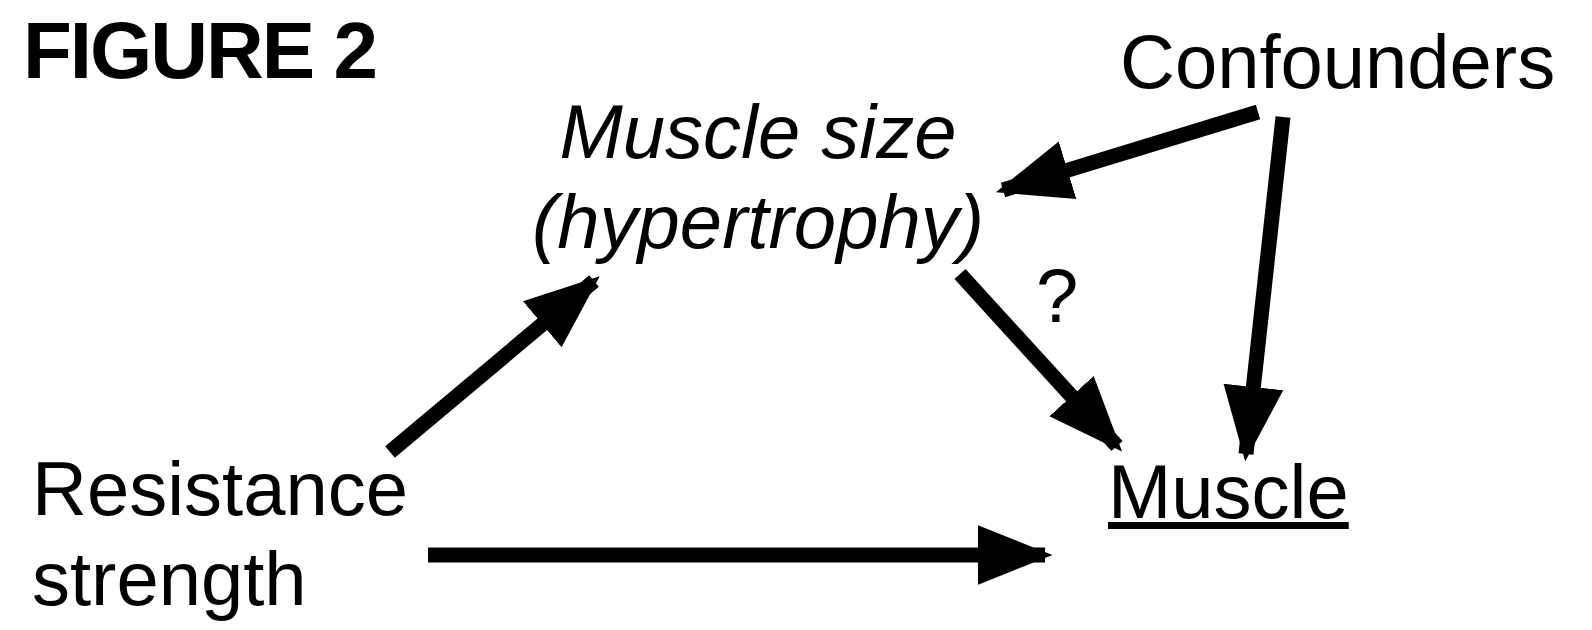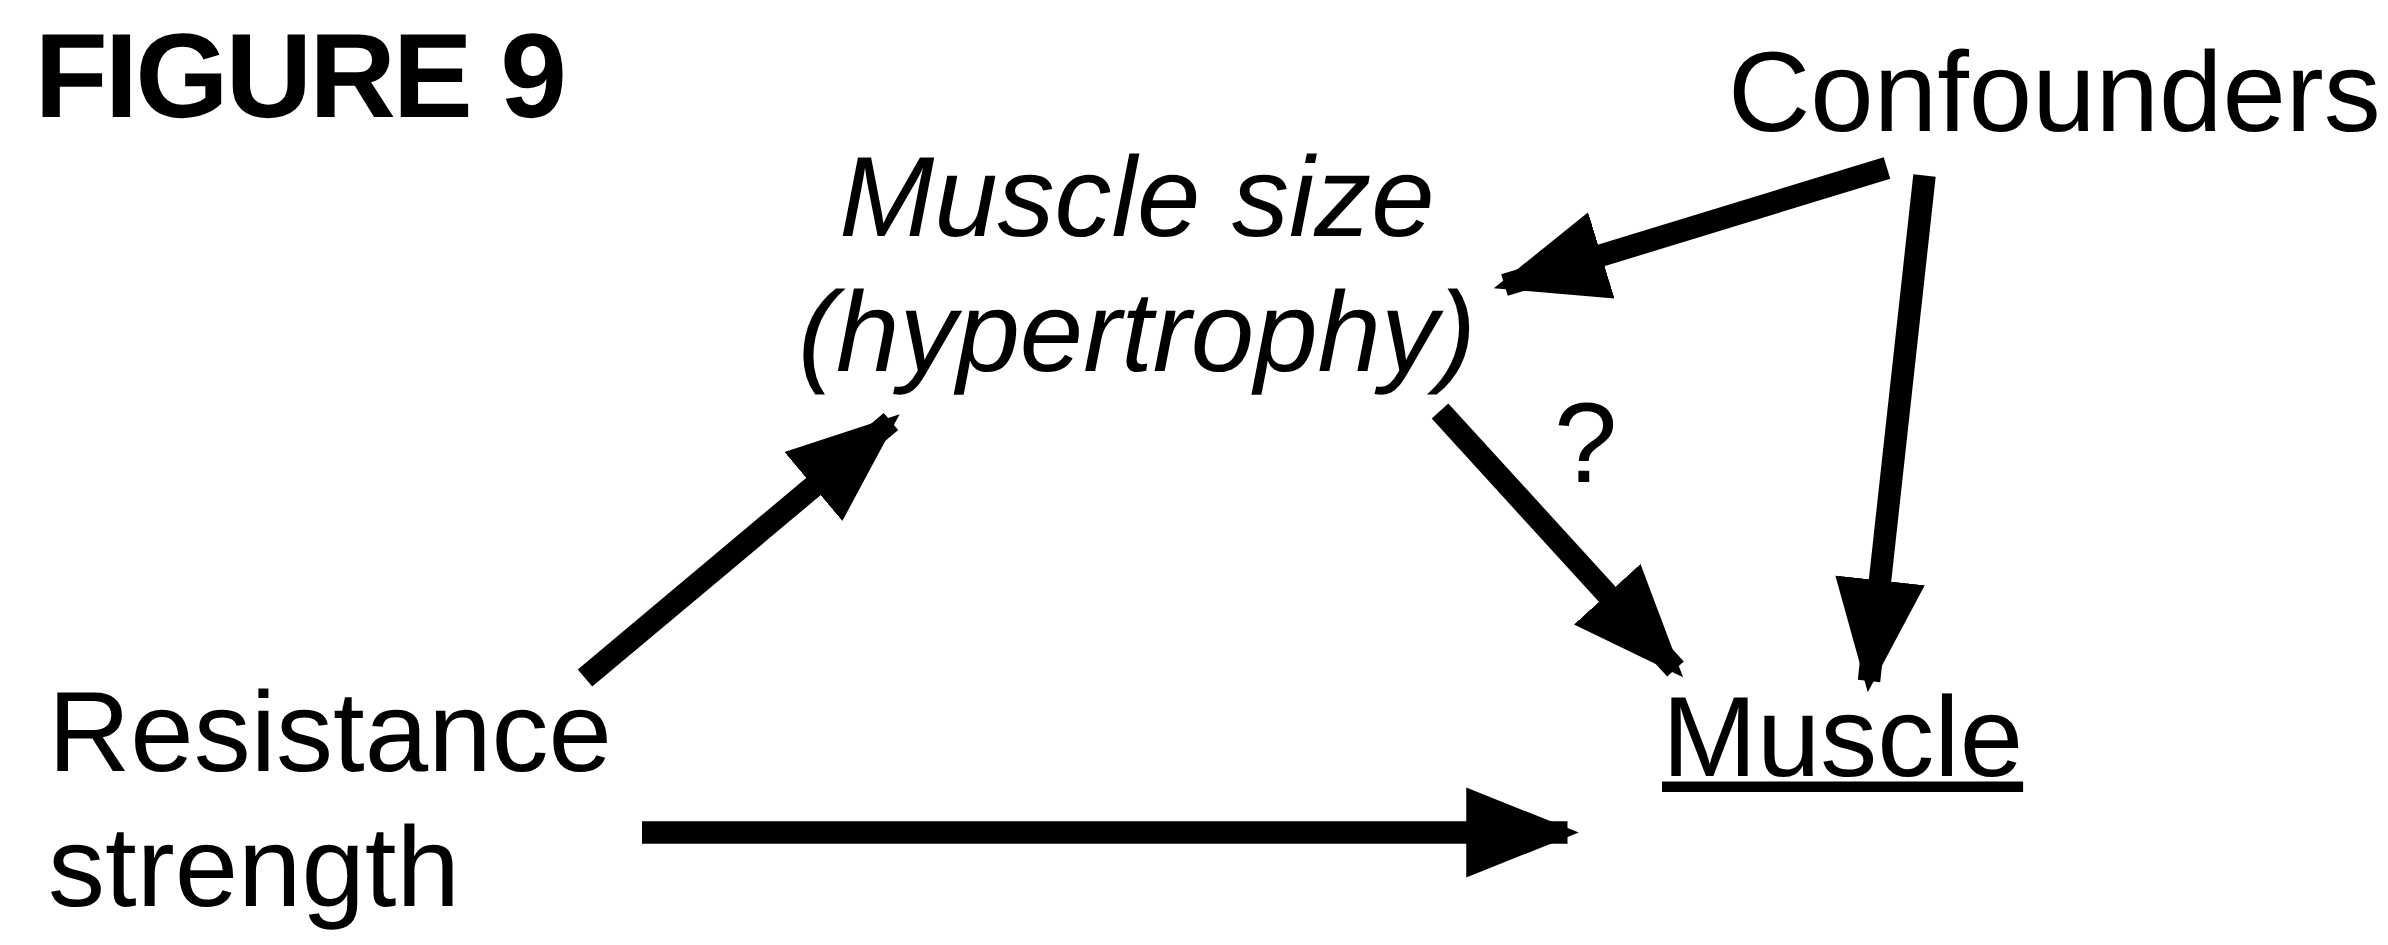--- a/index.html
+++ b/index.html
@@ -34,21 +34,20 @@
   #node-muscle-size {
     left: 408px;
     top: 87px;
     width: 700px;
     text-align: center;
     font-style: italic;
   }
   #node-confounders {
     left: 1120px;
     top: 17px;
-    margin-left: 32px;
   }
   #node-resistance-training {
     left: 32px;
     top: 444px;
   }
   #node-muscle-strength {
     left: 1108px;
     top: 449px;
     line-height: 86px;
     text-decoration: underline;
@@ -80,21 +79,21 @@
       <path d="M0,1 L10,5 L0,9 z" fill="#000000"></path>
     </marker>
   </defs>
   <line x1="390" y1="452" x2="594" y2="281" marker-end="url(#arrowhead)"></line>
   <line x1="428" y1="555" x2="1045" y2="555" marker-end="url(#arrowhead)"></line>
   <line x1="960" y1="274" x2="1117" y2="446" marker-end="url(#arrowhead)"></line>
   <line x1="1258" y1="112" x2="1003" y2="190" marker-end="url(#arrowhead)"></line>
   <line x1="1283" y1="117" x2="1246" y2="454" marker-end="url(#arrowhead)"></line>
 </svg>
 
-<div id="figure-label" class="abs">FIGURE 9</div>
+<div id="figure-label" class="abs">FIGURE 2</div>
 
 <div id="node-muscle-size" class="abs node">
   <span class="line">Muscle size</span>
   <span class="line">(hypertrophy)</span>
 </div>
 
 <div id="node-confounders" class="abs node">
   <span class="line">Confounders</span>
 </div>
 

